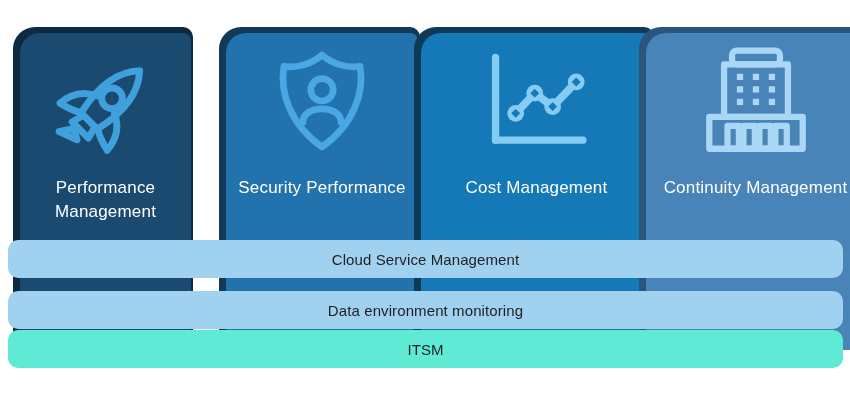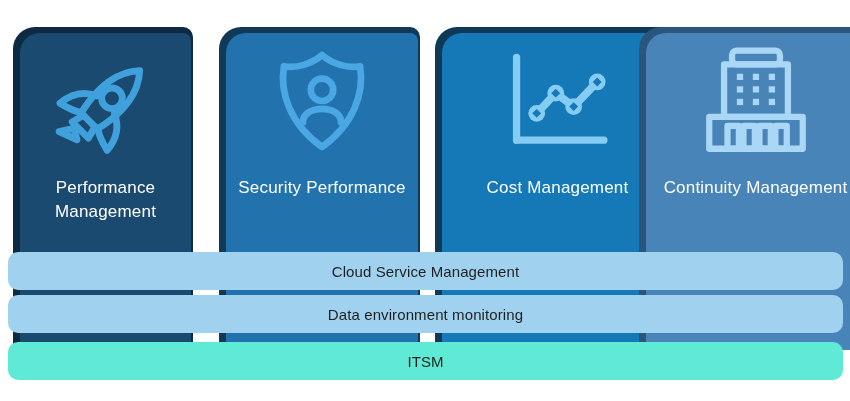--- a/index.html
+++ b/index.html
@@ -4,36 +4,36 @@
 <style>
   html,body{margin:0;padding:0;background:#fff;}
   .canvas{
     position:relative;width:850px;height:401px;background:#fff;
     font-family:"Liberation Sans",sans-serif;overflow:hidden;
   }
   
   .column{position:absolute;top:27px;height:323px;z-index:1;}
   .col-0{left:13px;width:180px;}
   .col-1{left:219px;width:201px;}
-  .col-2{left:435px;width:240px;}
+  .col-2{left:414px;width:240px;}
   .col-3{left:639px;width:228px;}
   .col-shadow{position:absolute;inset:0;border-radius:22px 10px 4px 4px;}
   .col-main{position:absolute;left:7px;top:6px;right:2px;bottom:0;border-radius:20px 8px 0 0;}
   .icon-wrap{position:absolute;top:12px;left:0;right:0;display:flex;justify-content:center;}
   .icon-wrap svg{display:block;}
   .col-label{
     position:absolute;top:143px;left:5px;right:5px;text-align:center;
     font-size:17px;font-weight:500;letter-spacing:.2px;line-height:1.42;
   }
   
   .bar{
     position:absolute;left:8px;width:835px;height:38px;border-radius:10px;z-index:2;
-    display:flex;align-items:center;justify-content:center;margin-top:12px;
+    display:flex;align-items:center;justify-content:center;
   }
-  .bar-0{top:240px;} .bar-1{top:283px;} .bar-2{top:330px;}
+  .bar-0{top:240px;} .bar-1{top:291px;} .bar-2{top:330px;}
   .bar-label{font-size:15px;letter-spacing:.1px;}
 </style>
 </head>
 <body>
 
 <div class="canvas">
 
   <div class="column col-0">
     <div class="col-shadow" style="background-color: rgb(13, 42, 66);"></div>
     <div class="col-main" style="background-color: rgb(27, 74, 112); color: rgb(63, 160, 219); --card-bg: #1B4A70;">

